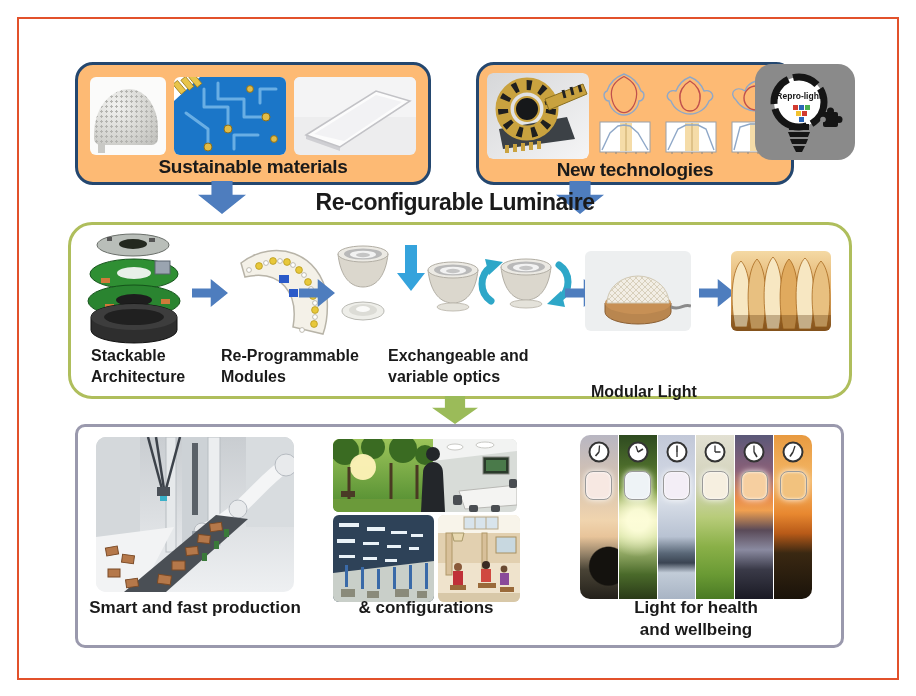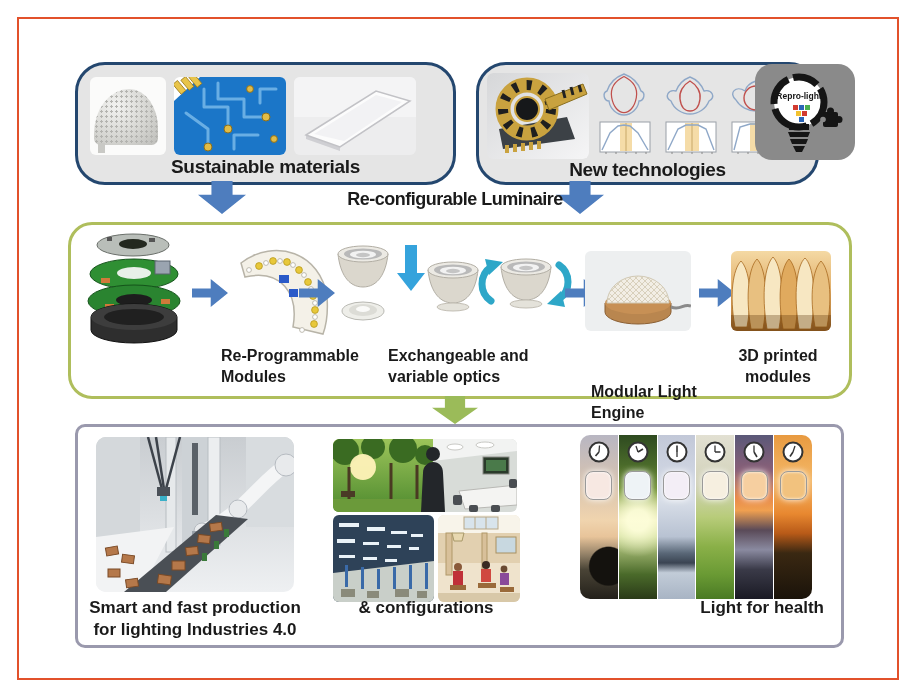--- a/index.html
+++ b/index.html
@@ -4,31 +4,31 @@
 <style>
   html,body{margin:0;padding:0;}
   body{
     width:916px;height:696px;position:relative;background:#fff;
     font-family:"Liberation Sans", sans-serif;color:#1a1a1a;overflow:hidden;
   }
   .abs{position:absolute;}
   .frame{position:absolute;left:17px;top:17px;width:878px;height:659px;
     border:2px solid var(--outer_border,#E2512B);}
   .navybox{position:absolute;border:3px solid var(--top_box_border,#24476F);
-    border-radius:30px;background:#e5e5e5;padding-left:25px;}
+    border-radius:18px;background:#fdba74;}
   .boxlabel{position:absolute;left:0;right:0;text-align:center;
     font-weight:bold;font-size:19px;letter-spacing:-0.3px;}
   .tile{position:absolute;border-radius:6px;overflow:hidden;}
   .downarrow{position:absolute;width:48px;height:33px;background:var(--blue_arrow,#4E7DBE);
     clip-path:polygon(28% 0,72% 0,72% 42%,100% 42%,50% 100%,0 42%,28% 42%);}
   .greenarrow{background:var(--green_arrow,#9BBB59);}
   .rightarrow{position:absolute;width:36px;height:28px;background:var(--blue_arrow,#4E7DBE);
     clip-path:polygon(0 34%,52% 34%,52% 0,100% 50%,52% 100%,52% 66%,0 66%);}
   .title{position:absolute;left:240px;top:189px;width:430px;text-align:center;
-    font-size:18px;font-weight:bold;letter-spacing:-0.5px;}
+    font-size:23px;font-weight:bold;letter-spacing:-0.5px;}
   .midbox{position:absolute;left:68px;top:222px;width:778px;height:171px;
     border:3px solid var(--middle_box_border,#AFBE5C);border-radius:24px;background:#fff;}
   .botbox{position:absolute;left:75px;top:424px;width:763px;height:218px;
     border:3px solid var(--bottom_box_border,#9A99AD);border-radius:10px;background:#fff;}
   .steplabel{position:absolute;top:120px;font-weight:bold;font-size:16px;line-height:21px;}
   .outlabel{position:absolute;top:170px;font-weight:bold;font-size:17px;line-height:22px;text-align:center;}
   .logo{position:absolute;left:755px;top:64px;width:100px;height:96px;border-radius:17px;
     background:var(--logo_bg,#8A8A8A);}
   .foam{position:absolute;left:12px;top:12px;width:76px;height:78px;background:#fbfbfa;border-radius:6px;}
   .foam .dome{position:absolute;left:4px;bottom:10px;width:64px;height:56px;
@@ -337,36 +337,33 @@
         <path d="M36,78 C30,42 34,14 42,6 C50,14 54,42 48,78 Z" fill="#f7e7c2"></path>
         <path d="M52,78 C46,44 50,16 58,8 C66,16 70,44 64,78 Z" fill="#e0aa5e"></path>
         <path d="M68,78 C62,42 66,14 74,7 C82,14 86,42 80,78 Z" fill="#f7e7c2"></path>
         <path d="M84,76 C78,44 82,18 90,10 C98,18 102,44 96,76 Z" fill="#e8c080"></path>
       </g>
       <rect y="64" width="100" height="16" fill="rgba(80,40,0,0.30)"></rect>
     </svg>
   </div>
 
   <div class="steplabel" style="left:20px;width:126px;">
+    <span class="lbl2">Stackable</span>
+      <span class="lbl2">Architecture</span>
   </div>
   <div class="steplabel" style="left:317px;width:170px;">
     <span class="lbl2">Exchangeable and</span>
       <span class="lbl2">variable optics</span>
   </div>
   <div class="steplabel" style="left:150px;width:160px;">
     <span class="lbl2">Re-Programmable</span>
       <span class="lbl2">Modules</span>
   </div>
   <div class="steplabel" style="left:520px;width:130px;margin-top:36px;">
     <span class="lbl2">Modular Light</span>
-      <span class="lbl2">Engine</span>
-  </div>
-  <div class="steplabel" style="left:652px;width:110px;text-align:center;">
-    <span class="lbl2">3D printed</span>
-      <span class="lbl2">modules</span>
   </div>
 </div>
 
 <div class="downarrow greenarrow" style="left:432px;top:396px;width:46px;height:28px;"></div>
 
 <div class="botbox">
 
   <div class="tile" style="left:18px;top:10px;width:198px;height:155px;border-radius:10px;">
     <svg width="198" height="155" viewBox="0 0 198 155">
       <defs>
@@ -411,21 +408,20 @@
       </g>
       <g fill="#3a7a3a">
           <rect x="128" y="92" width="5" height="8"></rect>
           <rect x="118" y="104" width="5" height="8"></rect>
           <rect x="106" y="116" width="5" height="8"></rect>
         </g>
     </svg>
   </div>
   <div class="outlabel" style="left:8px;width:218px;">
     <span class="lbl2">Smart and fast production</span>
-      <span class="lbl2">for lighting Industries 4.0</span>
   </div>
 
   <div class="tile" style="left:255px;top:12px;width:184px;height:73px;">
     <svg width="184" height="73" viewBox="0 0 184 73">
       <defs>
         <linearGradient id="forest" x1="0" y1="0" x2="0" y2="1">
           <stop offset="0" stop-color="#9CC45A"></stop>
             <stop offset="1" stop-color="#4E8A2E"></stop>
         </linearGradient>
       </defs>
@@ -569,16 +565,17 @@
     </div>
     <div class="strip" style="background:linear-gradient(180deg,#E89A40 0%,#F4B868 28%,#E88830 48%,#B85A18 60%,#3A2812 72%,#1A130A 100%);">
       <svg width="22" height="22" viewBox="0 0 22 22">
           <circle cx="11" cy="11" r="9.5" fill="#fff" stroke="#333" stroke-width="2"></circle>
           <line x1="11" y1="11" x2="8" y2="15.5" stroke="#333" stroke-width="1.6"></line>
           <line x1="11" y1="11" x2="13" y2="5" stroke="#333" stroke-width="1.3"></line>
         </svg>
       <div class="panelchip" style="background:#F2C27E;"></div>
     </div>
   </div>
-  <div class="outlabel" style="left:514px;width:232px;text-align:right;">
+  <div class="outlabel" style="left:502px;width:232px;">
     <span class="lbl2">Light for health</span>
+      <span class="lbl2">and wellbeing</span>
   </div>
 </div>
 
 </body></html>

